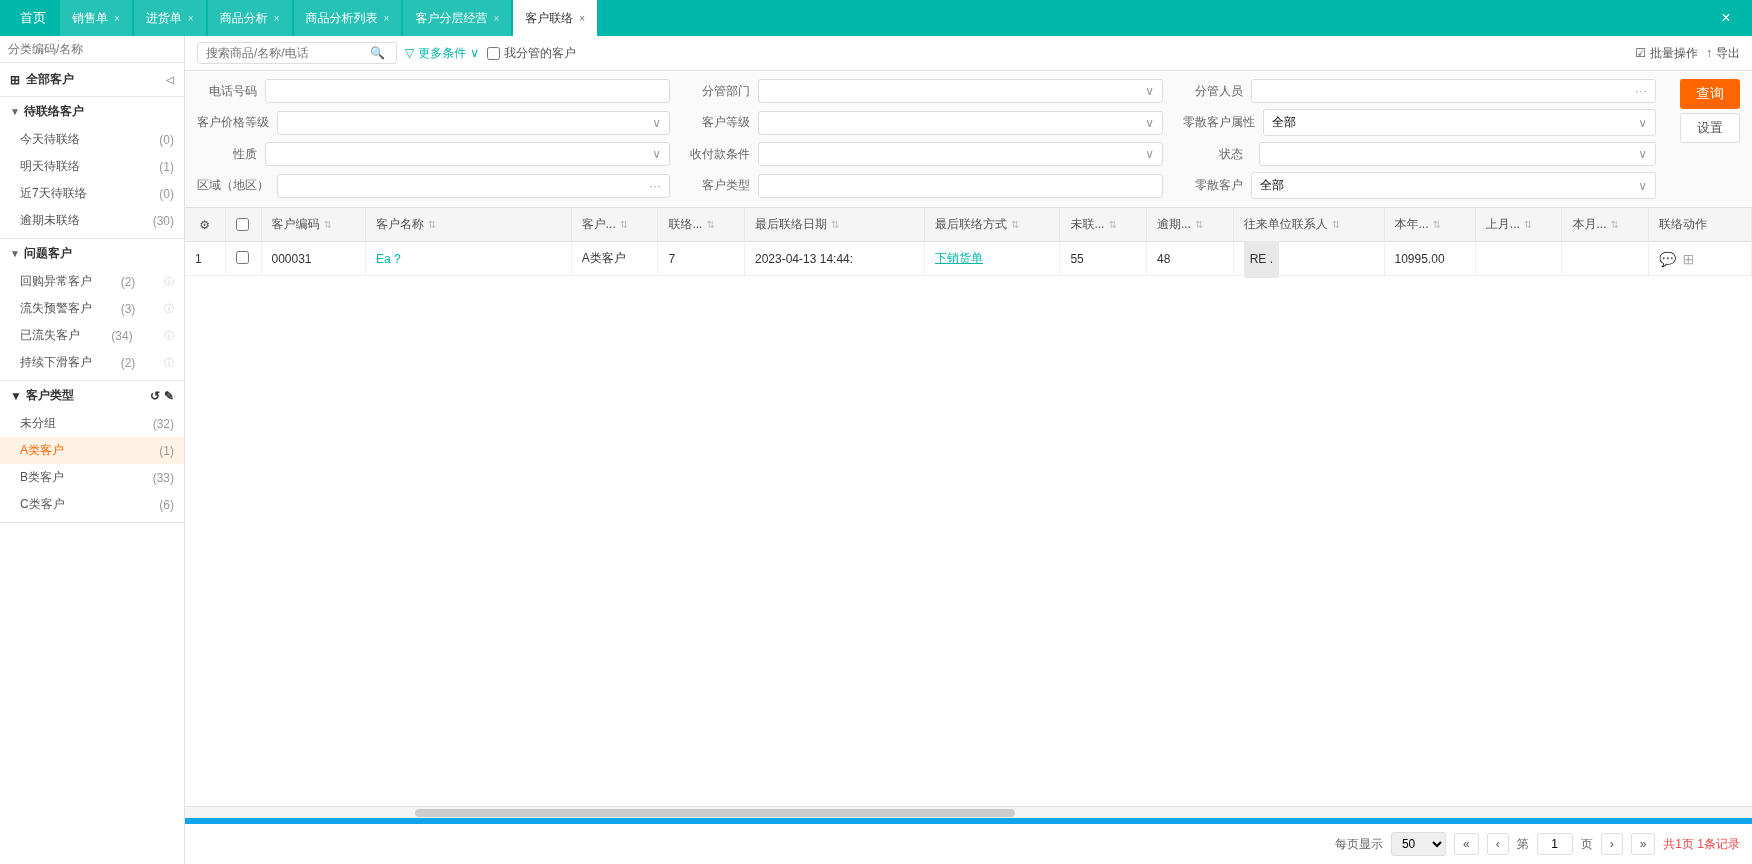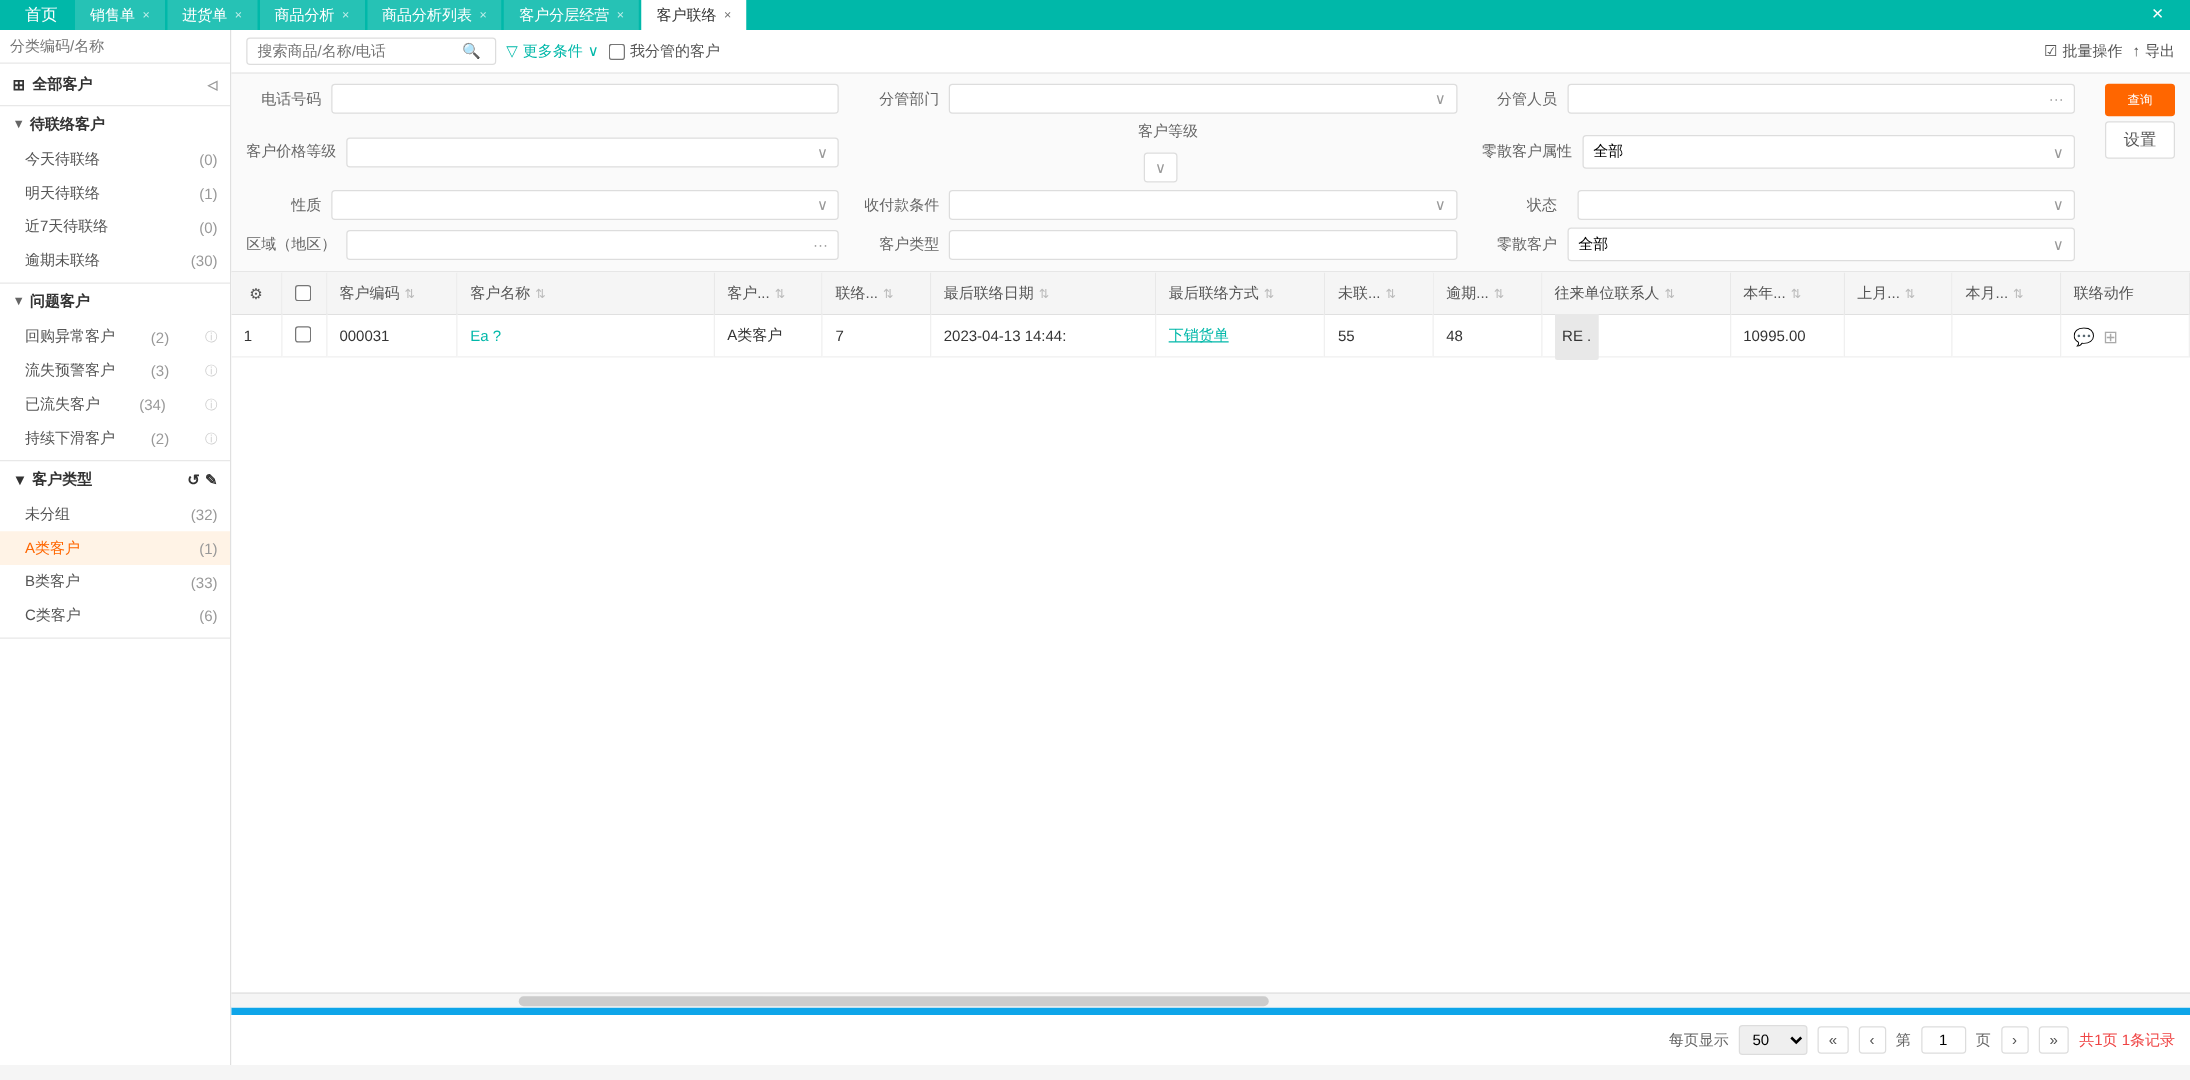--- a/index.html
+++ b/index.html
@@ -1,21 +1,21 @@
 <!DOCTYPE html>
 <html><head>
   <meta charset="utf-8">
   <style>
     * { box-sizing: border-box; margin: 0; padding: 0; font-family: 'Microsoft YaHei', Arial, sans-serif; font-size: 12px; }
     body { background: #f5f5f5; overflow: hidden; width: 1752px; height: 864px; }
 
     
     .top-nav {
       background: #00b8a9;
-      height: 24px;
+      height: 36px;
       display: flex;
       align-items: center;
       padding: 0 8px;
       color: white;
     }
     .nav-home {
       padding: 0 12px;
       height: 36px;
       display: flex;
       align-items: center;
@@ -267,21 +267,21 @@
     .filter-select .select-arrow { color: #999; }
     .filter-select .select-dots { color: #999; }
 
     .query-btn {
       background: #ff6600;
       color: white;
       border: none;
       padding: 6px 16px;
       border-radius: 3px;
       cursor: pointer;
-      font-size: 10px;
+      font-size: 14px;
     }
     .setting-btn {
       background: white;
       color: #555;
       border: 1px solid #ddd;
       padding: 5px 14px;
       border-radius: 3px;
       cursor: pointer;
       font-size: 13px;
     }
@@ -584,21 +584,21 @@
           </div>
 
           <div class="filter-row">
             <div class="filter-field">
               <span class="filter-label">客户价格等级</span>
               <div class="filter-select">
                 <span></span>
                 <span class="select-arrow">∨</span>
               </div>
             </div>
-            <div class="filter-field" style="margin-left:20px;flex-direction:column;">
+            <div class="filter-field" style="margin-left:20px;">
               <span class="filter-label">客户等级</span>
               <div class="filter-select">
                 <span></span>
                 <span class="select-arrow">∨</span>
               </div>
             </div>
             <div class="filter-field" style="margin-left:20px;">
               <span class="filter-label">零散客户属性</span>
               <div class="filter-select">
                 <span>全部</span>

